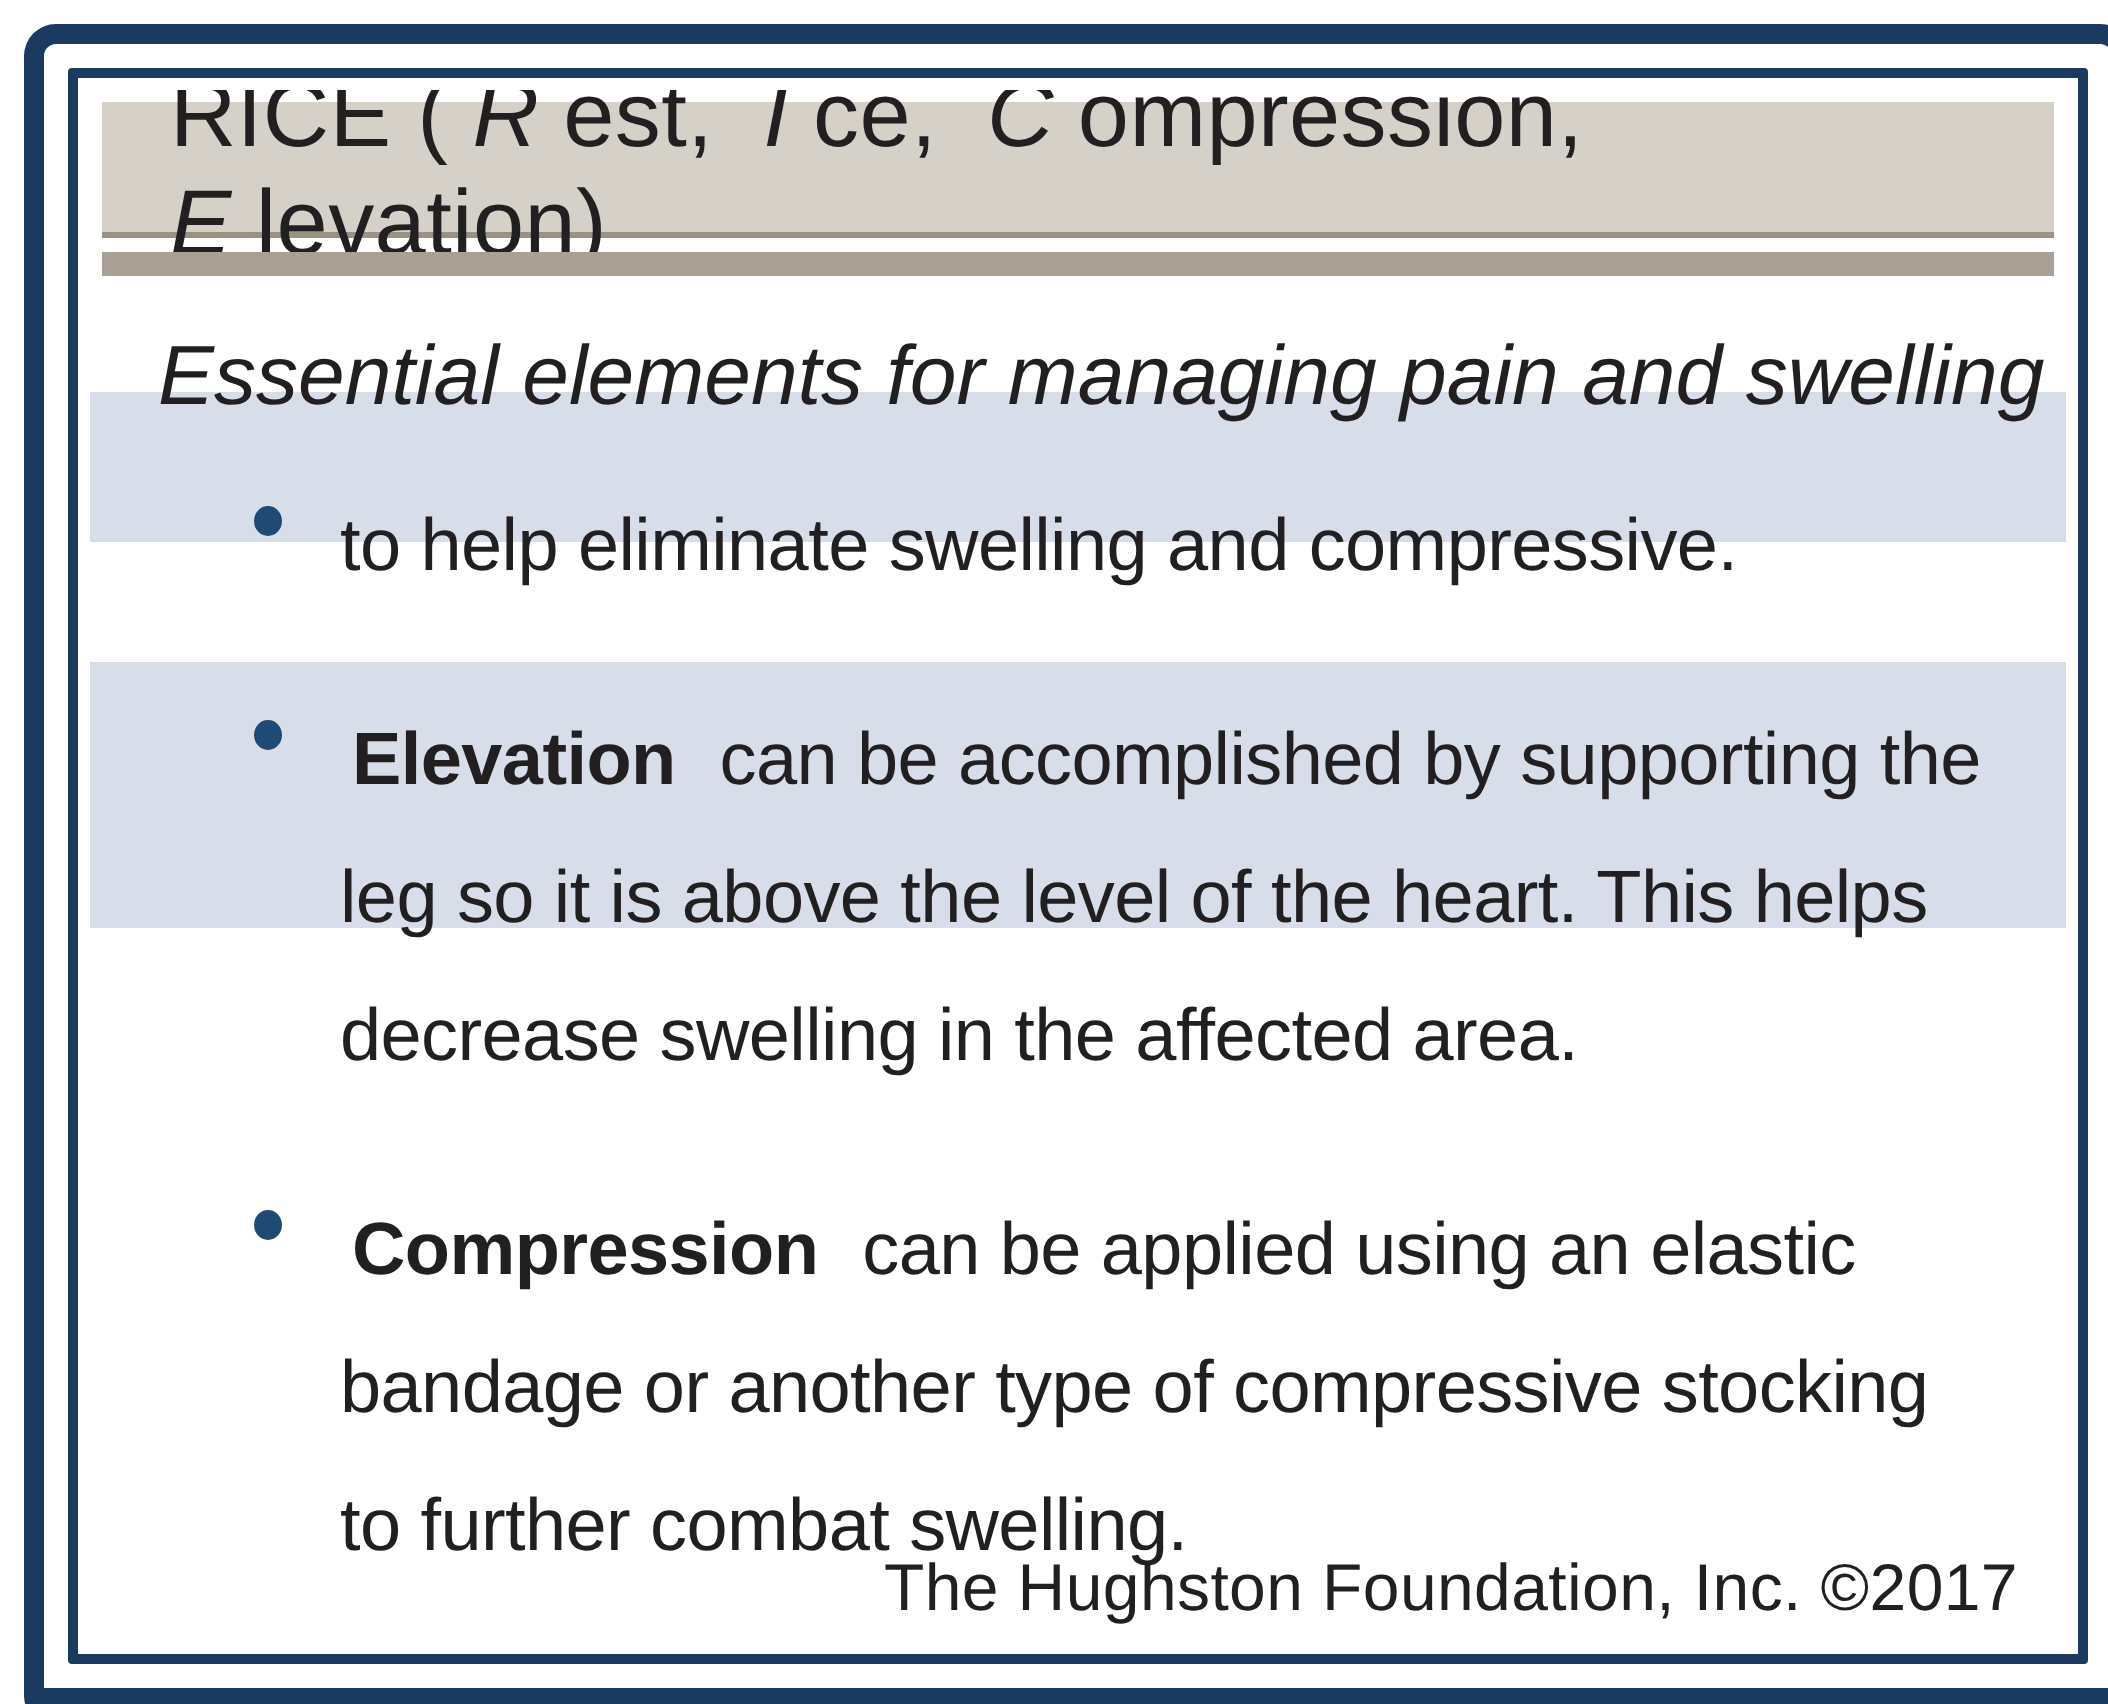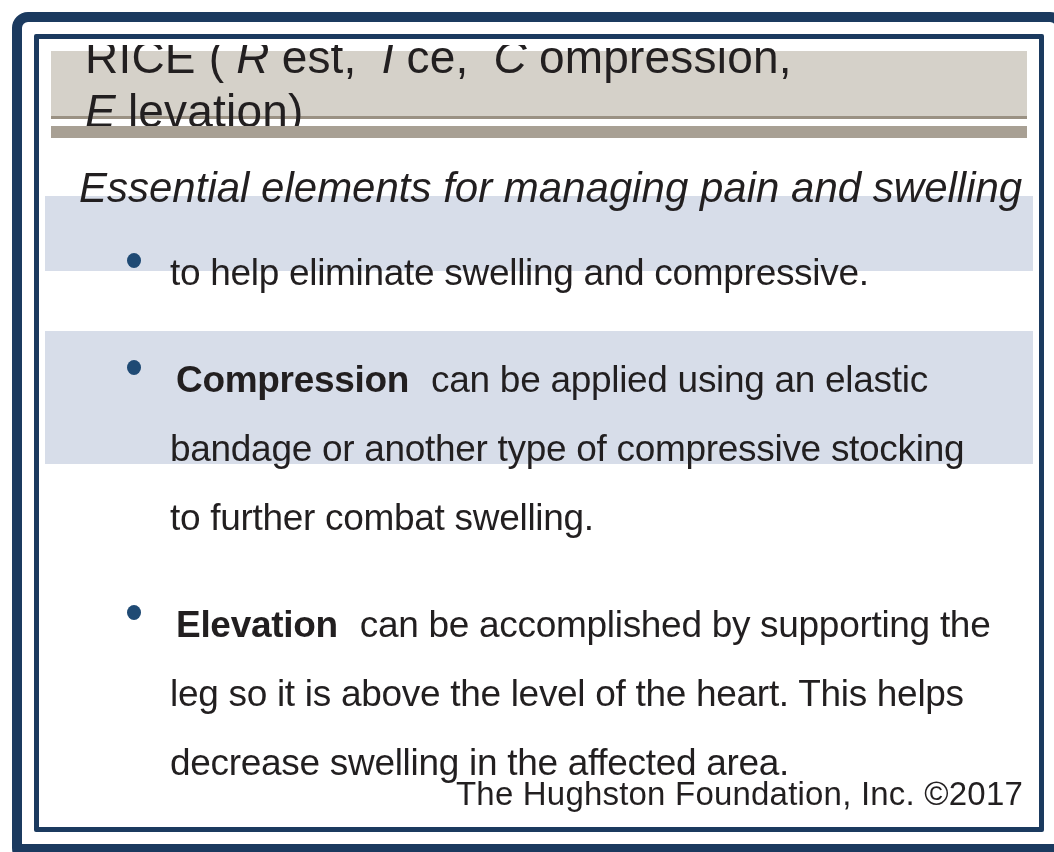--- a/index.html
+++ b/index.html
@@ -94,21 +94,21 @@
   .bullet-text .line{
     font-size:37px;
     line-height:57px;
     letter-spacing:-0.3px;
     white-space:nowrap;
   }
   .term{font-weight:bold;}
 
   .credit{
     position:absolute;z-index:1;
-    right:4px;bottom:2px;
+    right:18px;bottom:2px;
     font-size:33px;
     letter-spacing:0.2px;
     white-space:nowrap;
   }
 </style>
 </head>
 <body>
 
 <div class="frame">
   <div class="inner">
@@ -131,32 +131,32 @@
         <li class="bullet-item">
           <span class="dot"></span>
           <div class="bullet-text">
             <div class="line">to help eliminate swelling and compressive.</div>
           </div>
         </li>
 
         <li class="bullet-item">
           <span class="dot"></span>
           <div class="bullet-text">
-            <div class="line"><span class="term">Compression</span><span> can be applied using an elastic</span></div>
-            <div class="line">bandage or another type of compressive stocking</div>
-            <div class="line">to further combat swelling.</div>
+            <div class="line"><span class="term">Elevation</span><span> can be accomplished by supporting the</span></div>
+            <div class="line">leg so it is above the level of the heart. This helps</div>
+            <div class="line">decrease swelling in the affected area.</div>
           </div>
         </li>
 
         <li class="bullet-item">
           <span class="dot"></span>
           <div class="bullet-text">
-            <div class="line"><span class="term">Elevation</span><span> can be accomplished by supporting the</span></div>
-            <div class="line">leg so it is above the level of the heart. This helps</div>
-            <div class="line">decrease swelling in the affected area.</div>
+            <div class="line"><span class="term">Compression</span><span> can be applied using an elastic</span></div>
+            <div class="line">bandage or another type of compressive stocking</div>
+            <div class="line">to further combat swelling.</div>
           </div>
         </li>
 
       </ul>
 
       <div class="credit">The Hughston Foundation, Inc. ©2017</div>
 
     </div>
   </div>
 </div>

